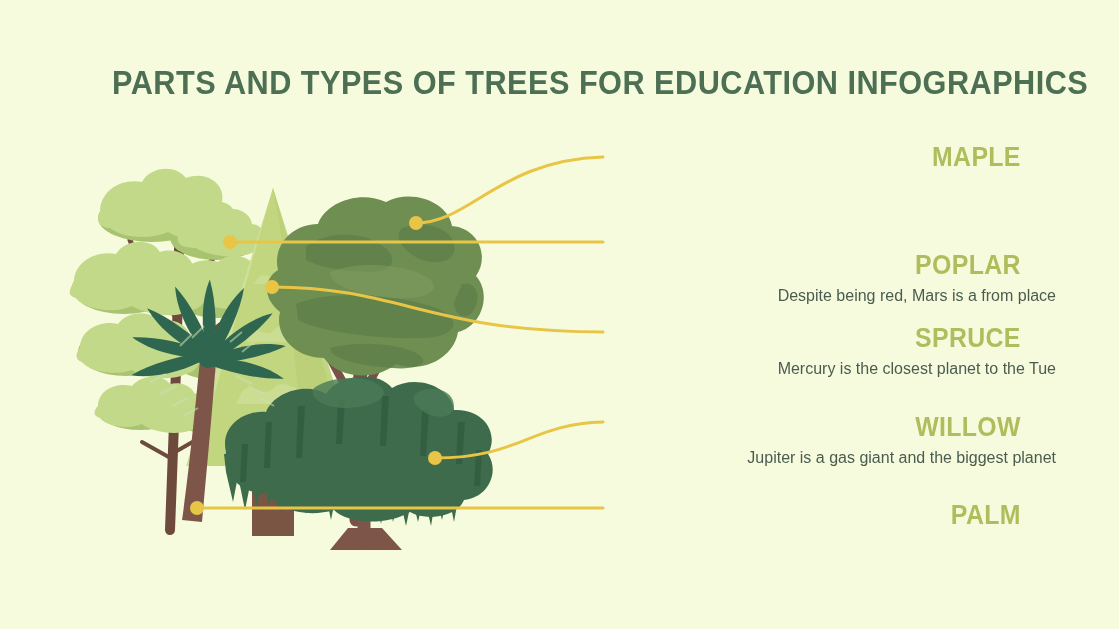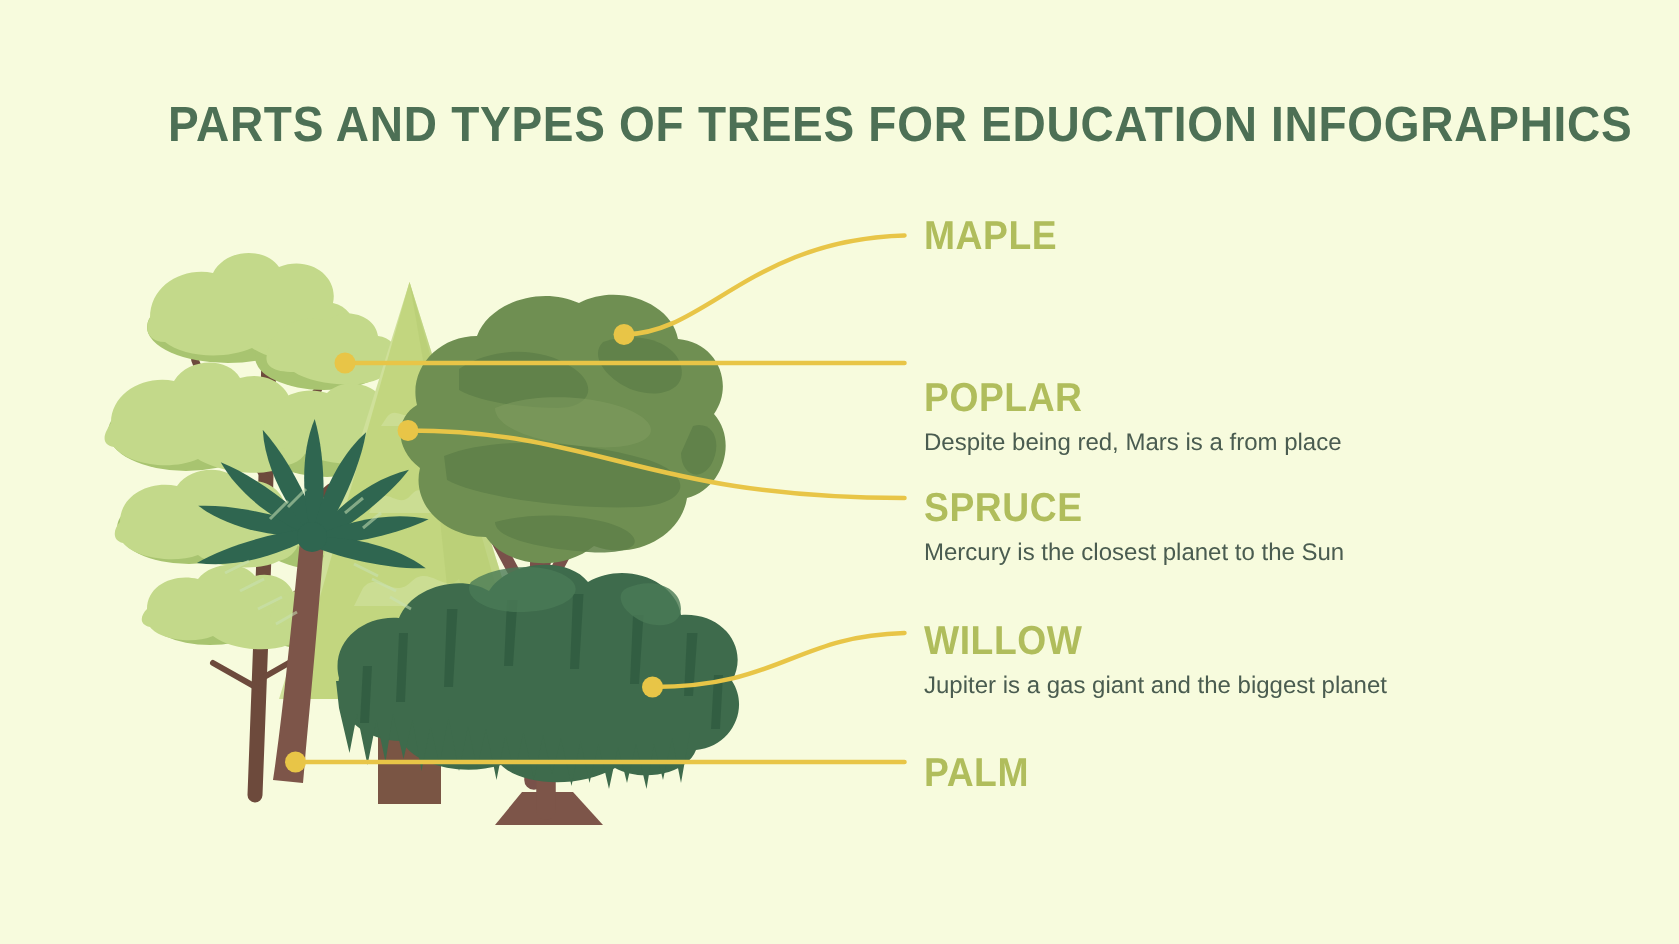--- a/index.html
+++ b/index.html
@@ -3,21 +3,21 @@
 <meta charset="utf-8">
 <style>
   html,body{margin:0;padding:0;}
   body{
     width:1119px;height:629px;
     background:#f7fbdd;
     font-family:"Liberation Sans", sans-serif;
     overflow:hidden;
     position:relative;
   }
-  #slide{position:absolute;inset:0;background:#f7fbdd;}
+  #slide{position:absolute;inset:0;background:#f7fbdd;text-align:right;}
 
   
   .title{
     position:absolute;
     left:112px; top:64px;
     font-family:"Liberation Sans Narrow","Liberation Sans",sans-serif;
     font-size:33px;
     font-weight:bold;
     letter-spacing:.5px;
     color:#4d7055;
@@ -283,21 +283,21 @@
       <div class="item-title">MAPLE</div>
     </div>
 
     <div class="item" style="top:117px">
       <div class="item-title">POPLAR</div>
       <div class="item-desc">Despite being red, Mars is a from place</div>
     </div>
 
     <div class="item" style="top:190px">
       <div class="item-title">SPRUCE</div>
-      <div class="item-desc">Mercury is the closest planet to the Sun</div>
+      <div class="item-desc">Mercury is the closest planet to the Tue</div>
     </div>
 
     <div class="item" style="top:279px">
       <div class="item-title">WILLOW</div>
       <div class="item-desc">Jupiter is a gas giant and the biggest planet</div>
     </div>
 
     <div class="item" style="top:367px">
       <div class="item-title">PALM</div>
     </div>

